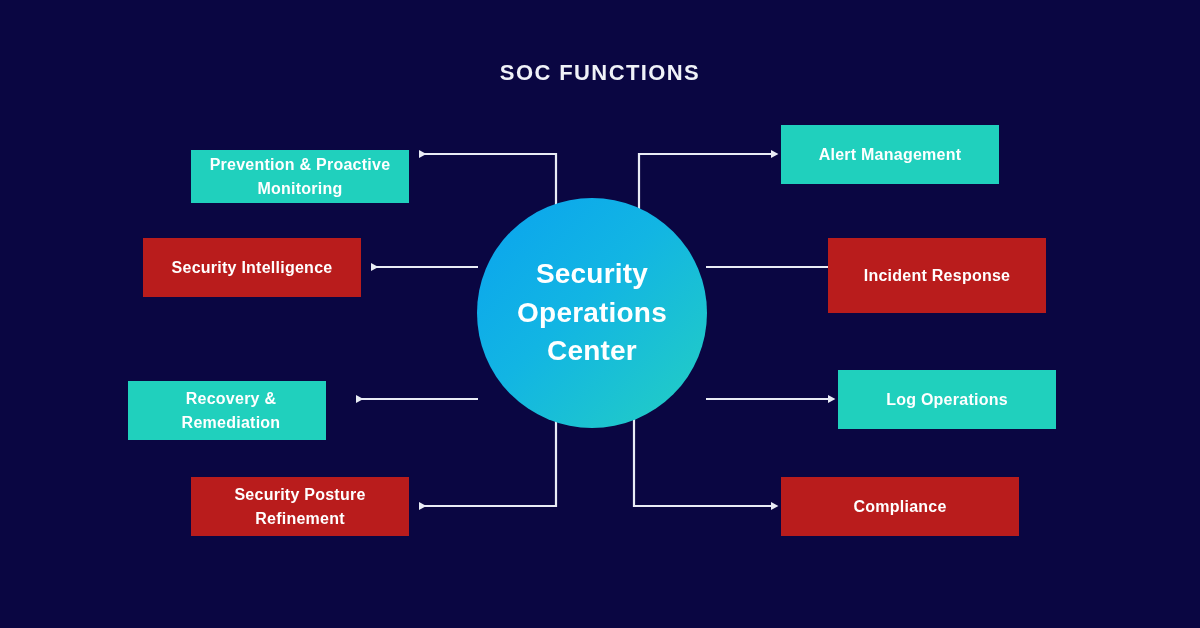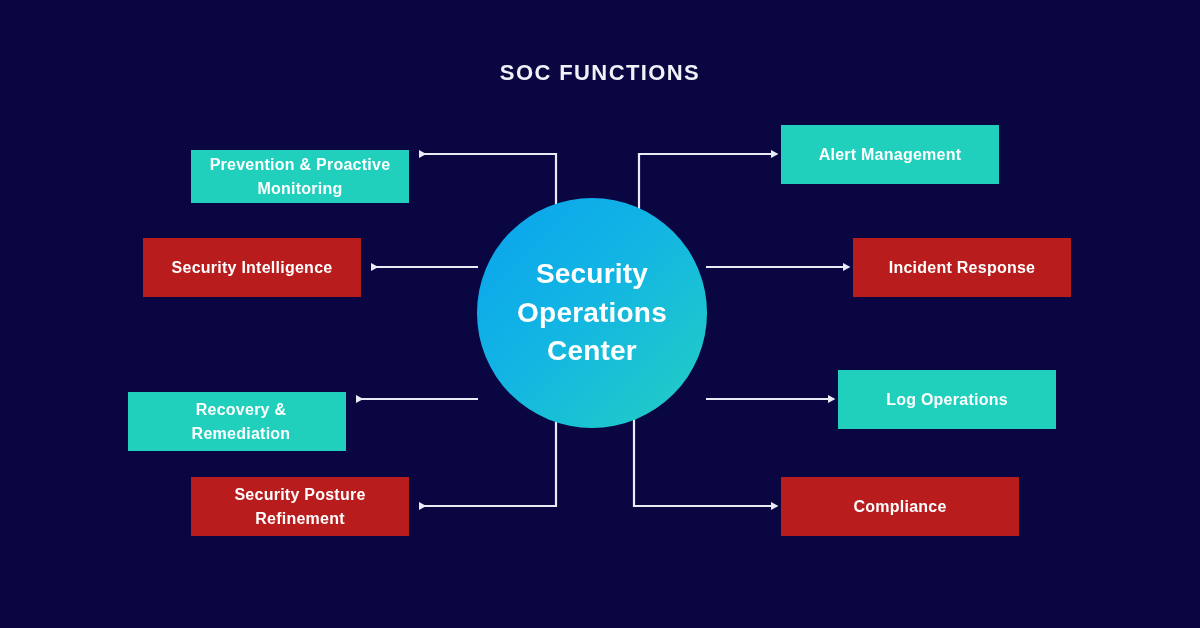--- a/index.html
+++ b/index.html
@@ -118,33 +118,33 @@
   </div>
 
   <div class="node teal" style="left:191px; top:123px; width:218px; height:53px;margin-top:27px;">
     <div class="node-label">Prevention &amp; Proactive Monitoring</div>
   </div>
 
   <div class="node blue" style="left:143px; top:238px; width:218px; height:59px;">
     <div class="node-label">Security Intelligence</div>
   </div>
 
-  <div class="node teal" style="left:128px; top:392px; width:218px; height:59px;padding-left:8px;">
+  <div class="node teal" style="left:128px; top:381px; width:198px; height:59px;padding-left:8px;">
     <div class="node-label">Recovery &amp; Remediation</div>
   </div>
 
   <div class="node teal" style="left:781px; top:125px; width:218px; height:59px;">
     <div class="node-label">Alert Management</div>
   </div>
 
   <div class="node blue" style="left:191px; top:477px; width:218px; height:59px;">
     <div class="node-label">Security Posture Refinement</div>
   </div>
 
-  <div class="node blue" style="left:853px; top:238px; width:218px; height:59px;">
+  <div class="node blue" style="left:828px; top:238px; width:218px; height:75px;">
     <div class="node-label">Incident Response</div>
   </div>
 
   <div class="node teal" style="left:838px; top:370px; width:218px; height:59px;">
     <div class="node-label">Log Operations</div>
   </div>
 
   <div class="node blue" style="left:781px; top:477px; width:238px; height:59px;">
     <div class="node-label">Compliance</div>
   </div>

